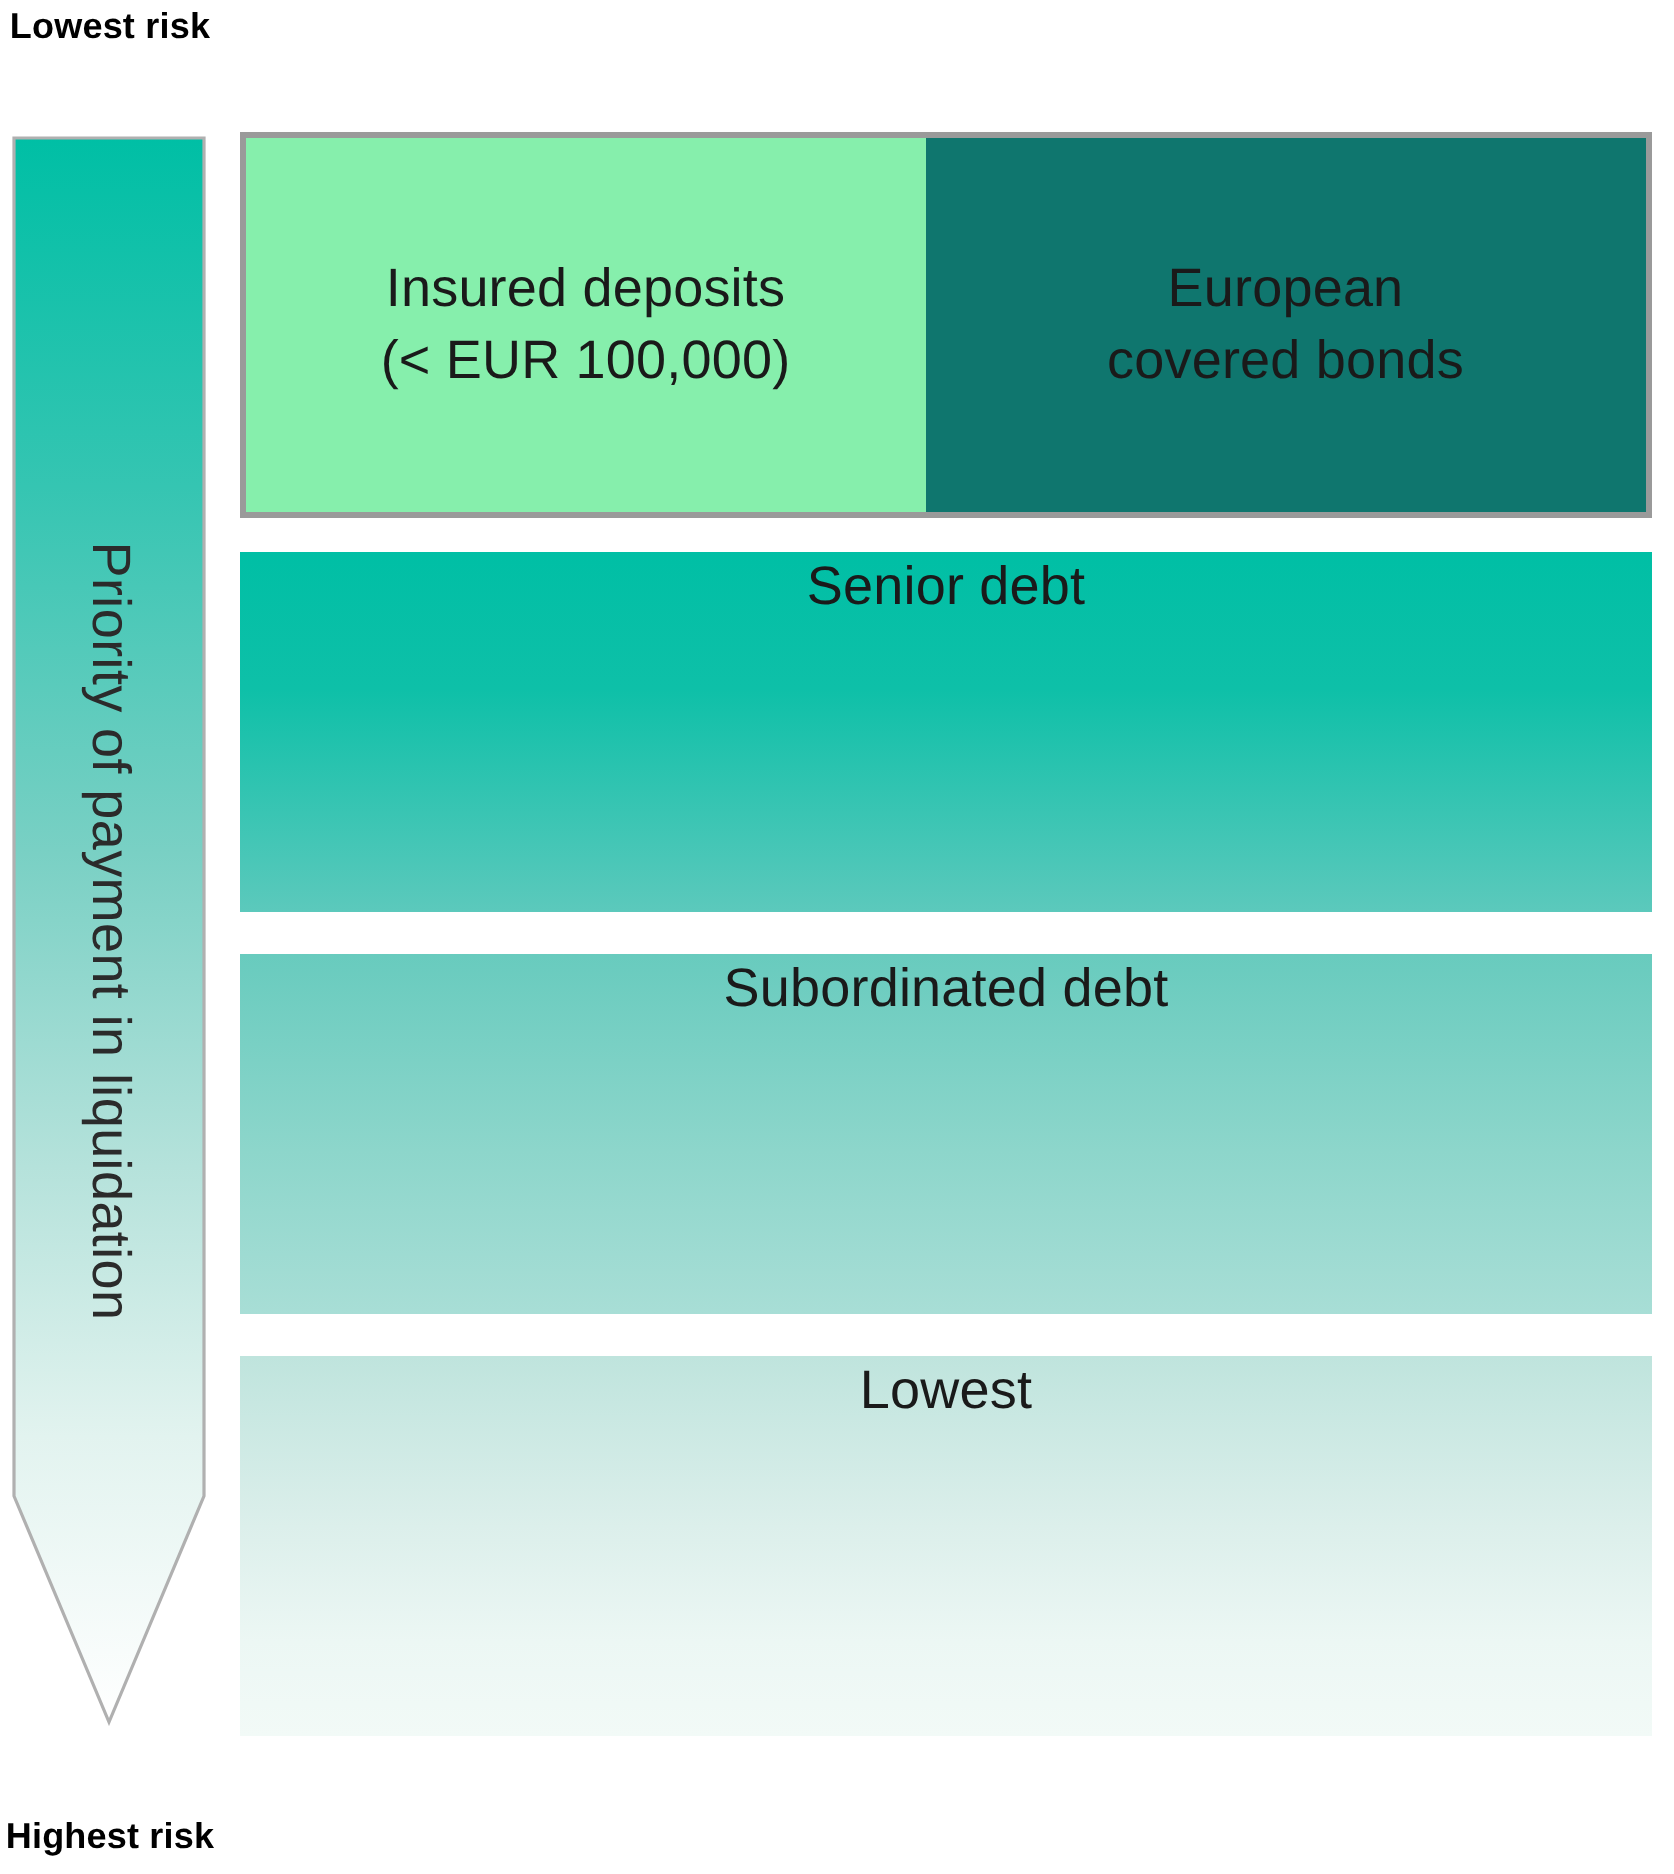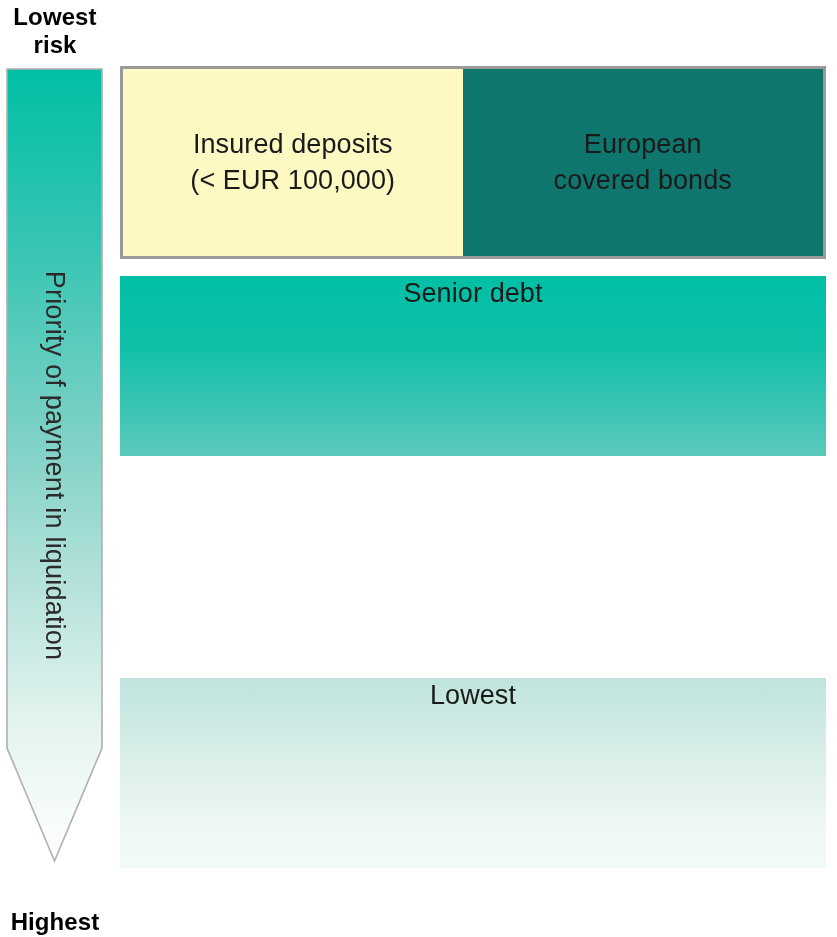--- a/index.html
+++ b/index.html
@@ -22,21 +22,21 @@
     width: 837px;
     height: 937px;
   }
 
   
   .risk-label {
     position: absolute;
     left: 0;
     width: 110px;
     text-align: center;
-    font-size: 24px;
+    font-size: 18px;
     font-weight: bold;
     line-height: 1.18;
     color: #000000;
     letter-spacing: 0.1px;
   }
   #risk-label-lowest { top: 3px; }
   #risk-label-highest { top: 908px; }
 
   #priority-arrow {
     position: absolute;
@@ -97,21 +97,21 @@
     top: 66px;
     width: 706px;
     height: 193px;
     border: 3px solid #9a9a9a;
     box-sizing: border-box;
     display: flex;
     flex-direction: row;
   }
   #cell-insured-deposits {
     width: 48.5%;
-    background: #fef9c3;
+    background: #86efac;
     display: flex;
     align-items: center;
     justify-content: center;
     box-sizing: border-box;
   }
   #cell-covered-bonds {
     flex: 1 1 auto;
     background: #0f766e;
     display: flex;
     align-items: center;
@@ -173,18 +173,21 @@
     <div id="cell-covered-bonds">
       <div class="bar-label">European
 covered bonds</div>
     </div>
   </div>
 
   <div class="bar" id="bar-senior-debt">
     <div class="bar-label">Senior debt</div>
   </div>
 
+  <div class="bar" id="bar-subordinated-debt">
+    <div class="bar-label">Subordinated debt</div>
+  </div>
 
   <div class="bar" id="bar-equity">
     <div class="bar-label">Lowest</div>
   </div>
 
 </div>
 
 </body></html>

